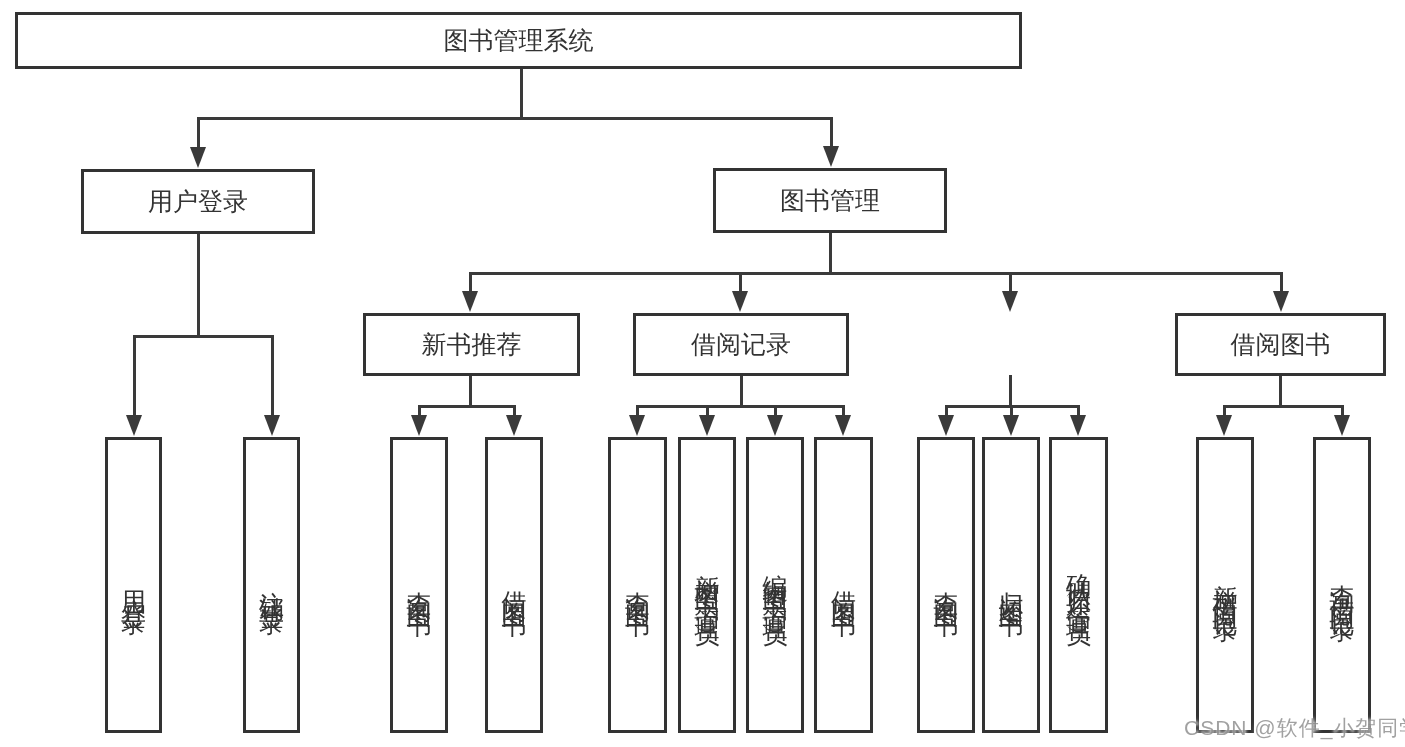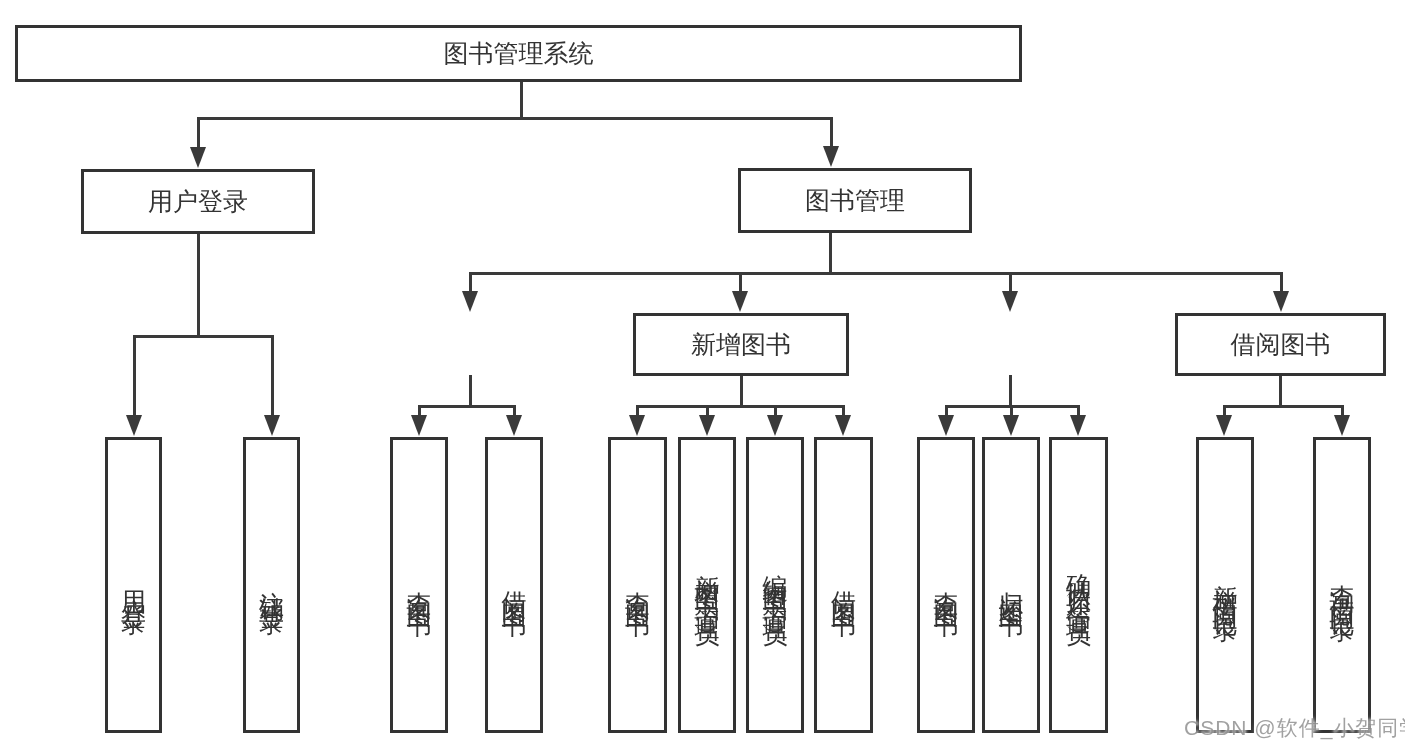--- a/index.html
+++ b/index.html
@@ -86,31 +86,34 @@
     <div class="cline" style="left: 841.5px; top: 404.5px; width: 3px; height: 19px;"></div>
     <div class="cline" style="left: 1008.5px; top: 374.5px; width: 3px; height: 33px;"></div>
     <div class="cline" style="left: 944.5px; top: 404.5px; width: 135px; height: 3px;"></div>
     <div class="cline" style="left: 944.5px; top: 404.5px; width: 3px; height: 19px;"></div>
     <div class="cline" style="left: 1009.5px; top: 404.5px; width: 3px; height: 19px;"></div>
     <div class="cline" style="left: 1076.5px; top: 404.5px; width: 3px; height: 19px;"></div>
     <div class="cline" style="left: 1278.5px; top: 374.5px; width: 3px; height: 33px;"></div>
     <div class="cline" style="left: 1222.5px; top: 404.5px; width: 121px; height: 3px;"></div>
     <div class="cline" style="left: 1222.5px; top: 404.5px; width: 3px; height: 19px;"></div>
     <div class="cline" style="left: 1340.5px; top: 404.5px; width: 3px; height: 19px;"></div>
-    <div class="node" style="left: 15px; top: 25px; width: 1007px; height: 57px;">
+    <div class="node" style="left: 15px; top: 12px; width: 1007px; height: 57px;">
       <span>图书管理系统</span>
     </div>
     <div class="node" style="left: 81px; top: 169px; width: 234px; height: 65px;">
       <span>用户登录</span>
     </div>
-    <div class="node" style="left: 713px; top: 168px; width: 234px; height: 65px; margin-left: 25px;">
+    <div class="node" style="left: 713px; top: 168px; width: 234px; height: 65px;">
       <span>图书管理</span>
     </div>
+    <div class="node" style="left: 363px; top: 313px; width: 217px; height: 63px;">
+      <span>新书推荐</span>
+    </div>
     <div class="node" style="left: 633px; top: 313px; width: 216px; height: 63px;">
-      <span>新增图书</span>
+      <span>借阅记录</span>
     </div>
     <div class="node" style="left: 1175px; top: 313px; width: 211px; height: 63px;">
       <span>借阅图书</span>
     </div>
     <div class="node vertical" style="left: 105px; top: 437px; width: 57px; height: 296px;">
       <span>用户登录</span>
     </div>
     <div class="node vertical" style="left: 243px; top: 437px; width: 57px; height: 296px;">
       <span>注销登录</span>
     </div>

